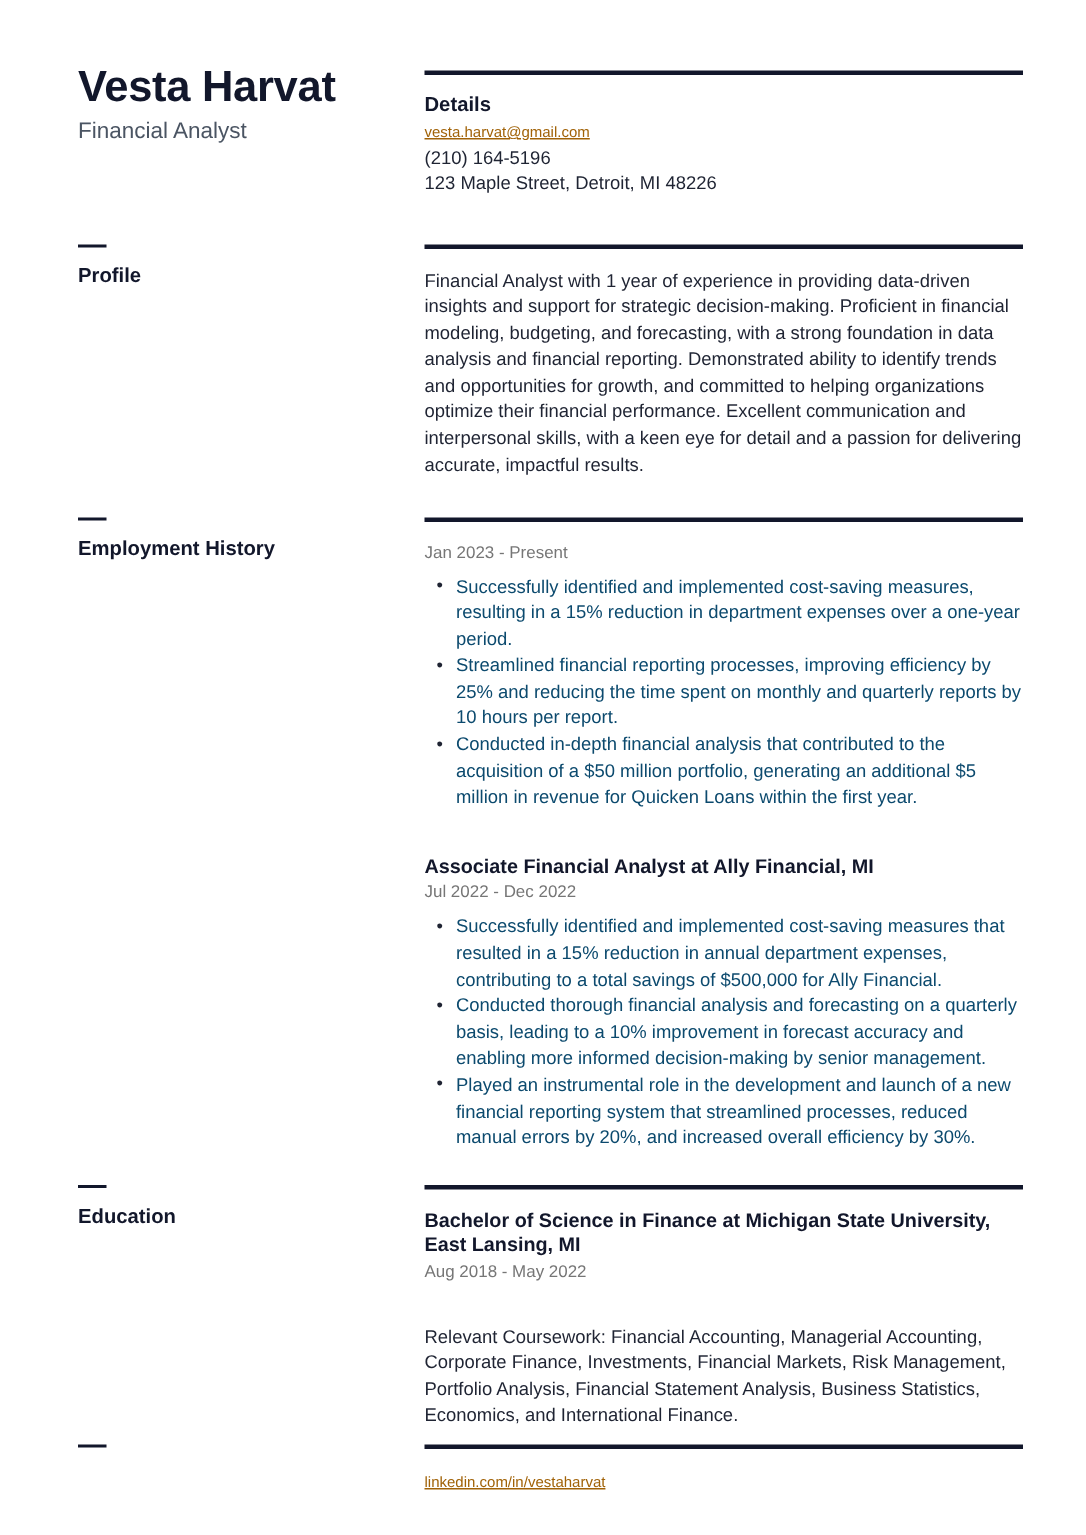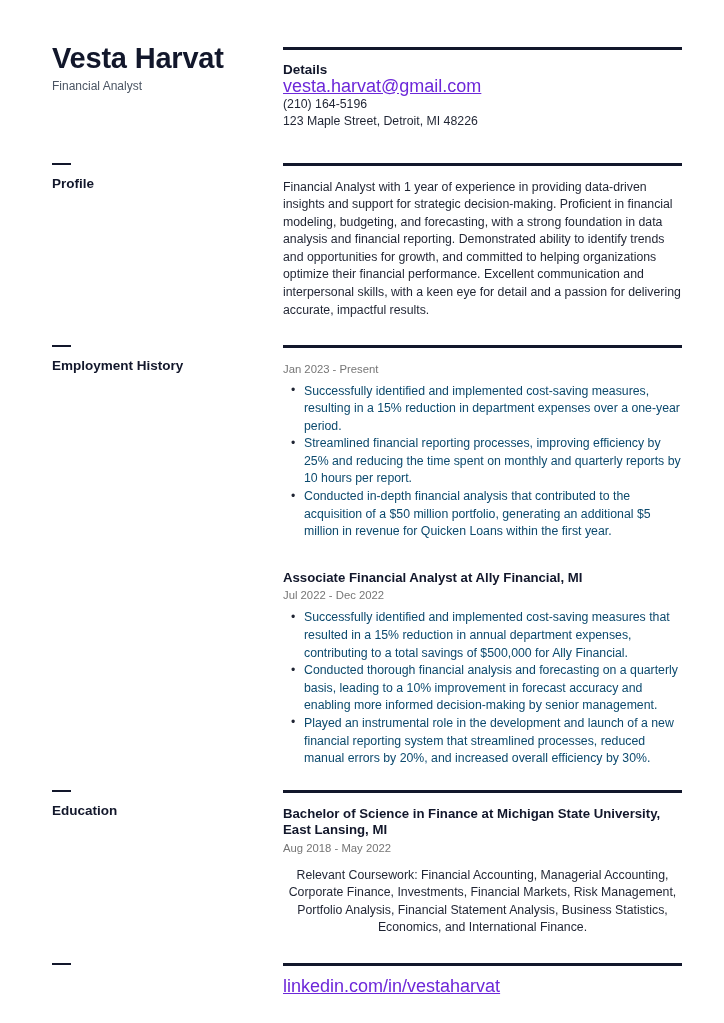--- a/index.html
+++ b/index.html
@@ -29,21 +29,21 @@
   }
   .name {
     font-size: 29px;
     font-weight: bold;
     color: #12172b;
     letter-spacing: -0.2px;
     line-height: 1.12;
     margin: 0;
   }
   .job-title {
-    font-size: 12px;
+    font-size: 15px;
     color: #4b5563;
     font-weight: normal;
     margin: 5px 0 0 0;
     line-height: 1.2;
   }
 
   
   .section {
     position: absolute;
     left: 0;
@@ -87,23 +87,23 @@
     color: #12172b;
     margin-top: 12px;
     line-height: 1.2;
   }
   .detail-line {
     font-size: 12.3px;
     color: #1f2433;
     line-height: 17.2px;
   }
   a.link, .link {
-    color: #6d28d9;
+    color: #a16207;
     text-decoration: underline;
-    font-size: 18px;
+    font-size: 10px;
     line-height: 17.2px;
     display: inline-block;
   }
 
   
   .para {
     font-size: 12.3px;
     color: #1f2433;
     line-height: 17.6px;
     margin: 0;
@@ -139,22 +139,21 @@
     position: absolute;
     left: 8px;
     top: -0.5px;
     font-size: 12.3px;
     color: #1f2433;
   }
   .entry-block + .entry-block {
     margin-top: 29px;
   }
   .coursework {
-    margin-top: 11px;
-    text-align: center;
+    margin-top: 27px;
   }
 </style>
 </head>
 <body>
 
 <div class="page">
 
   <div class="header">
     <div class="name">Vesta Harvat</div>
     <div class="job-title">Financial Analyst</div>

